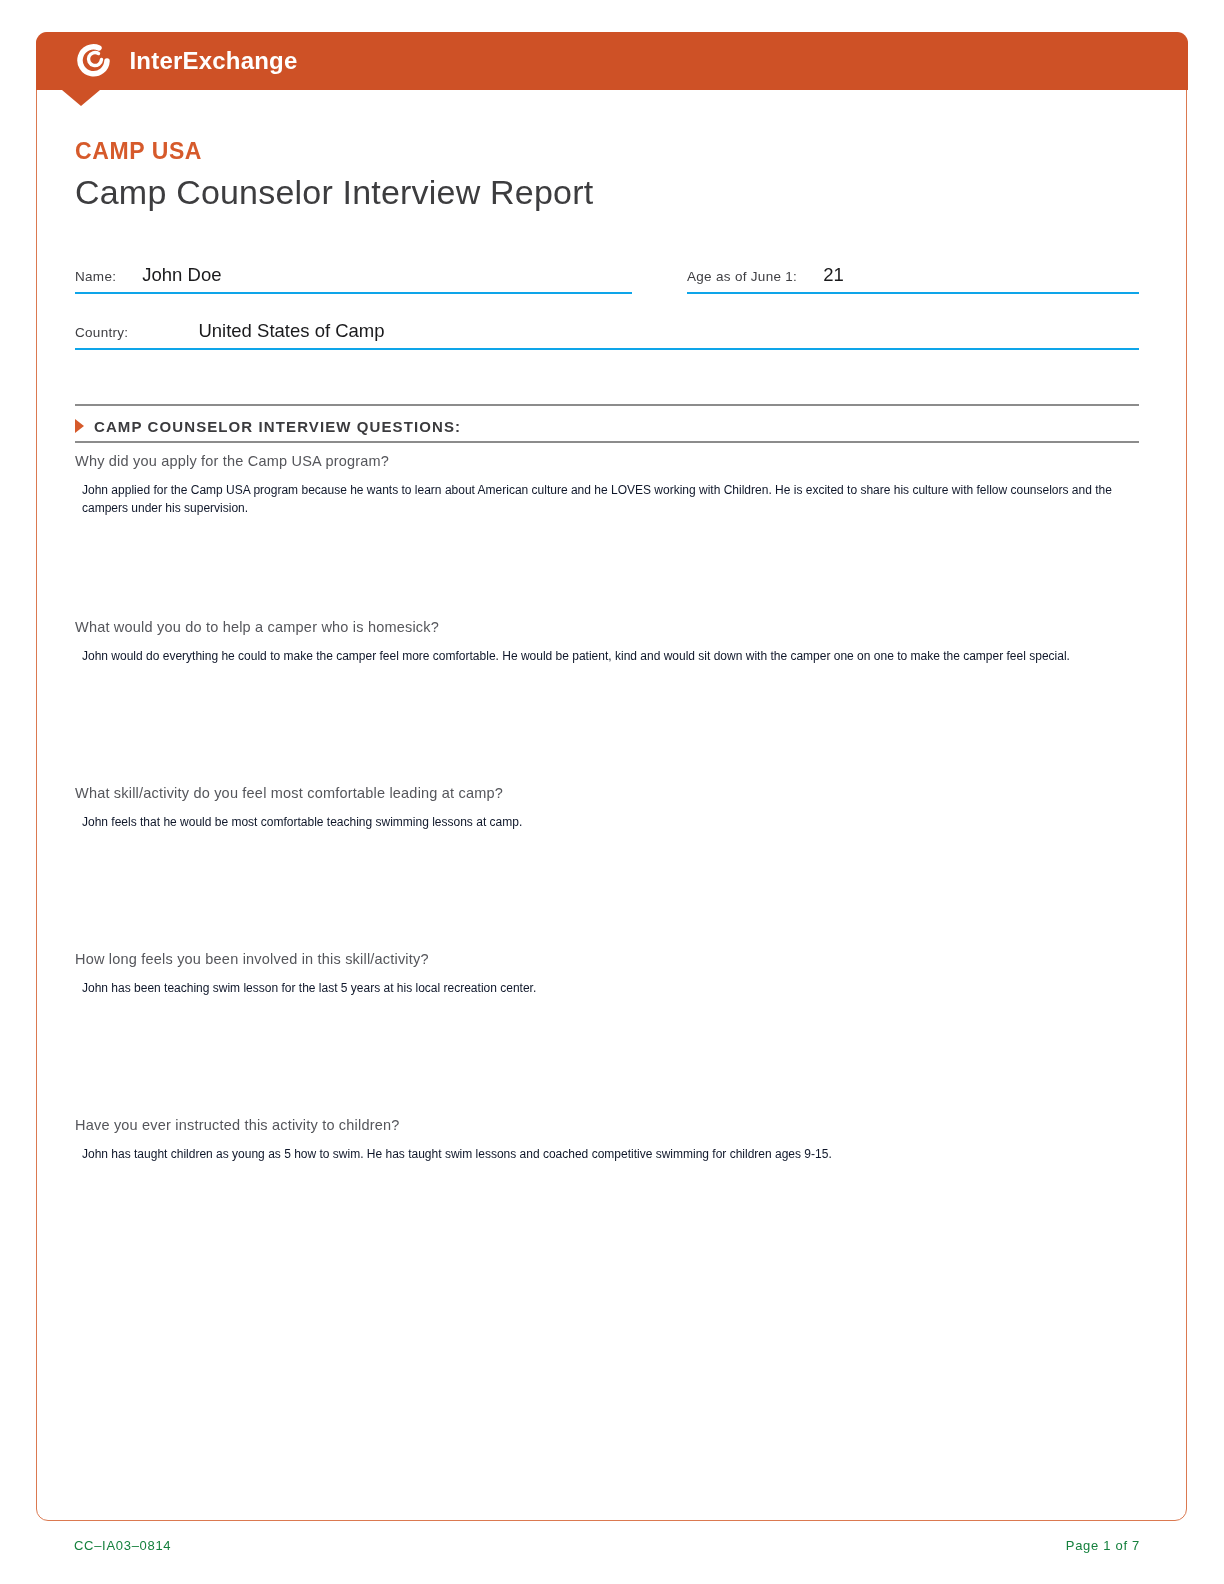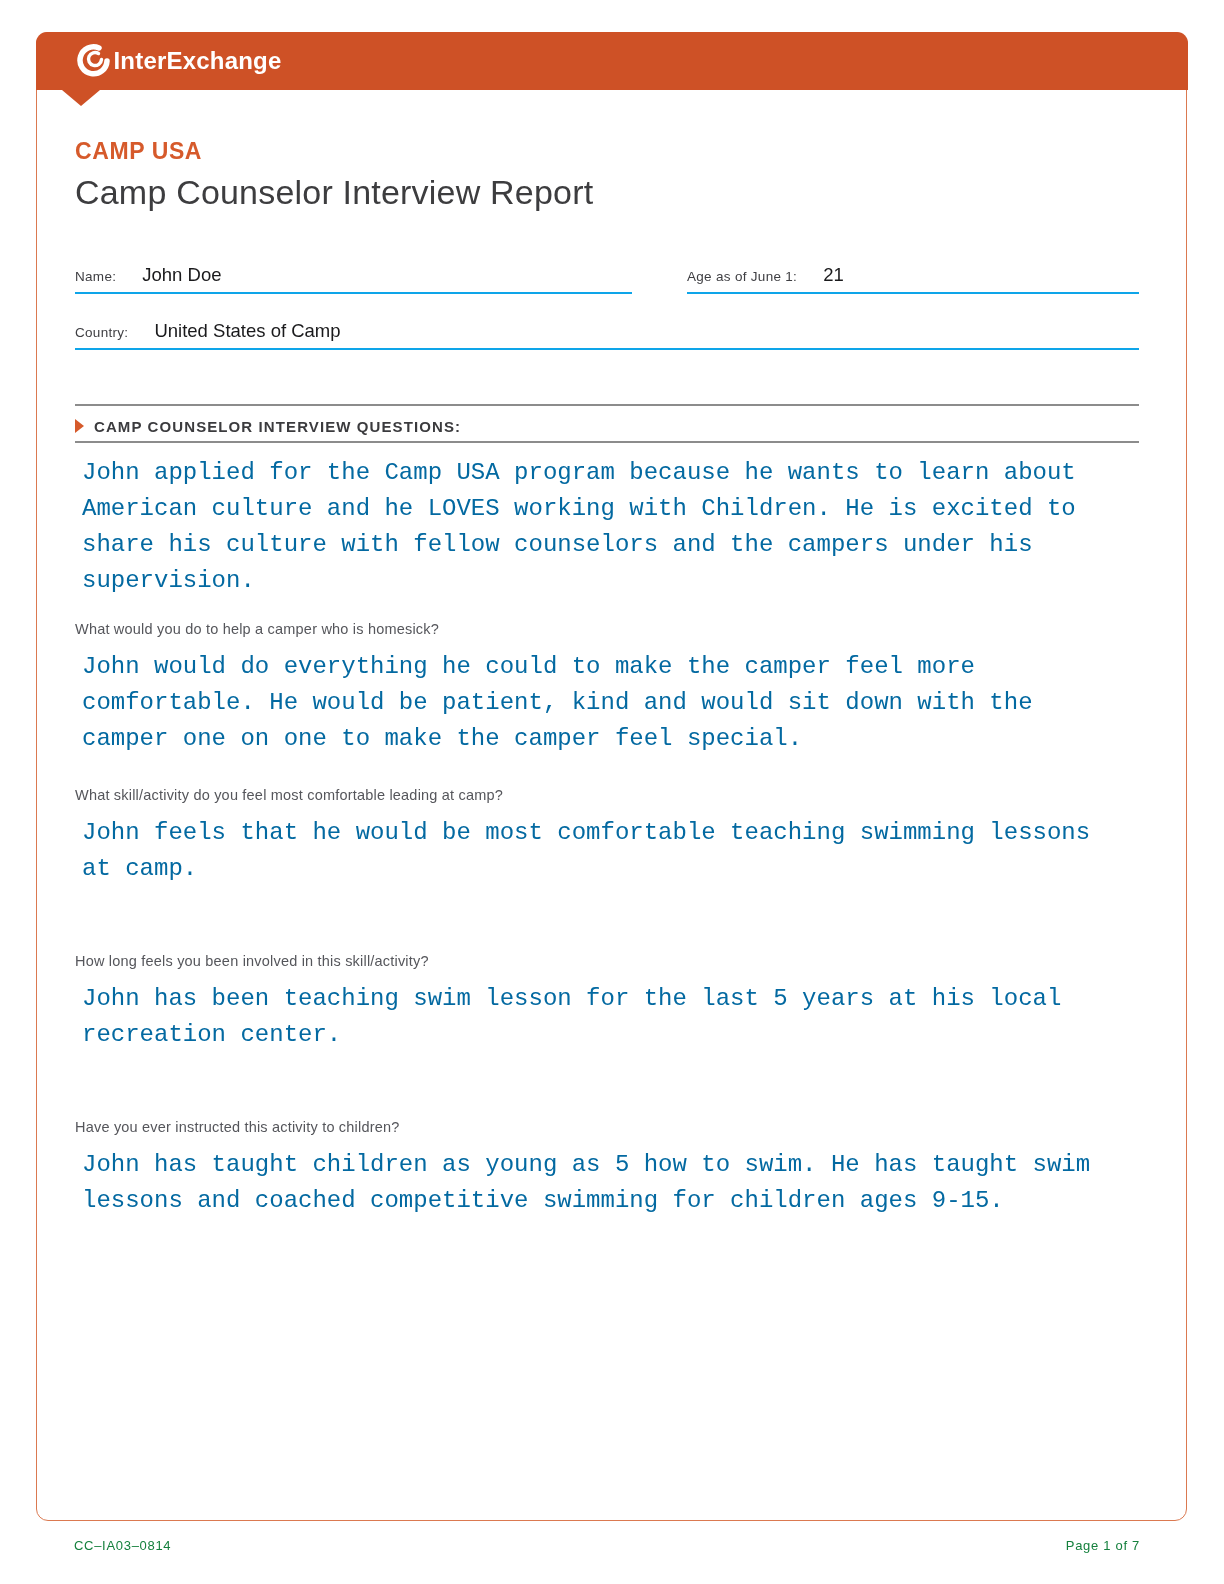--- a/index.html
+++ b/index.html
@@ -26,21 +26,21 @@
     position: relative;
     margin: -1.5px -1.5px 0 -1.5px;
     height: 58px;
     background: #CE5126;
     border-radius: 11px 11px 0 0;
     display: flex;
     align-items: center;
     padding-left: 38px;
     box-sizing: border-box;
   }
-  .logo { display: flex; align-items: center; gap: 4px; }
+  .logo { display: flex; align-items: center; gap: 20px; }
   .logo-text {
     color: #ffffff;
     font-size: 24px;
     font-weight: bold;
     letter-spacing: 0.2px;
   }
   .pointer {
     position: absolute;
     top: 56.5px;
     left: 25px;
@@ -69,21 +69,21 @@
   .form-rows { margin-top: 52px; }
   .form-row { display: flex; }
   .field {
     display: flex;
     align-items: baseline;
     border-bottom: 2px solid #0ea5e9;
     padding-bottom: 6px;
   }
   .field-name  { flex: 1; margin-right: 55px; }
   .field-age   { width: 452px; box-sizing: border-box; }
-  .field-full  { flex: 1; }
+  .field-full  { flex: 1; gap: 44px; }
   .form-row2 { margin-top: 26px; }
   .f-label { font-size: 13.5px; color: #3E3E42; letter-spacing: 0.3px; }
   .f-value { font-size: 18.5px; color: #1A1A1C; margin-left: 26px; }
 
   .blank-rule {
     margin-top: 54px;
     height: 2px;
     background: #8C8C8C;
   }
 
@@ -115,25 +115,24 @@
   .qa { height: 166px; box-sizing: border-box; }
   .qa:last-child { height: auto; }
   .qa .q {
     font-size: 14.5px;
     color: #55565B;
     letter-spacing: 0.2px;
   }
   .qa .a {
     margin-top: 12px;
     padding-left: 7px;
-    font-size: 24px;
+    font-size: 12px;
     line-height: 1.5;
-    color: #0369a1;
+    color: #0f172a;
     max-width: 1050px;
-    font-family: Liberation Mono, monospace;
   }
 
   .footer {
     position: absolute;
     top: 1538px;
     left: 36px;
     width: 1151px;
     box-sizing: border-box;
     padding: 0 47px 0 38px;
     display: flex;
@@ -189,20 +188,21 @@
       <div class="blank-rule"></div>
 
       <div class="section-head">
         <span class="tri-icon"></span>
         <span class="section-title">CAMP COUNSELOR INTERVIEW QUESTIONS:</span>
       </div>
       <div class="section-rule"></div>
 
       <div class="qa-list">
         <div class="qa">
+          <div class="q">Why did you apply for the Camp USA program?</div>
           <div class="a">John applied for the Camp USA program because he wants to learn about American culture and he LOVES working with Children. He is excited to share his culture with fellow counselors and the campers under his supervision.</div>
         </div>
         <div class="qa">
           <div class="q">What would you do to help a camper who is homesick?</div>
           <div class="a">John would do everything he could to make the camper feel more comfortable. He would be patient, kind and would sit down with the camper one on one to make the camper feel special.</div>
         </div>
         <div class="qa">
           <div class="q">What skill/activity do you feel most comfortable leading at camp?</div>
           <div class="a">John feels that he would be most comfortable teaching swimming lessons at camp.</div>
         </div>

